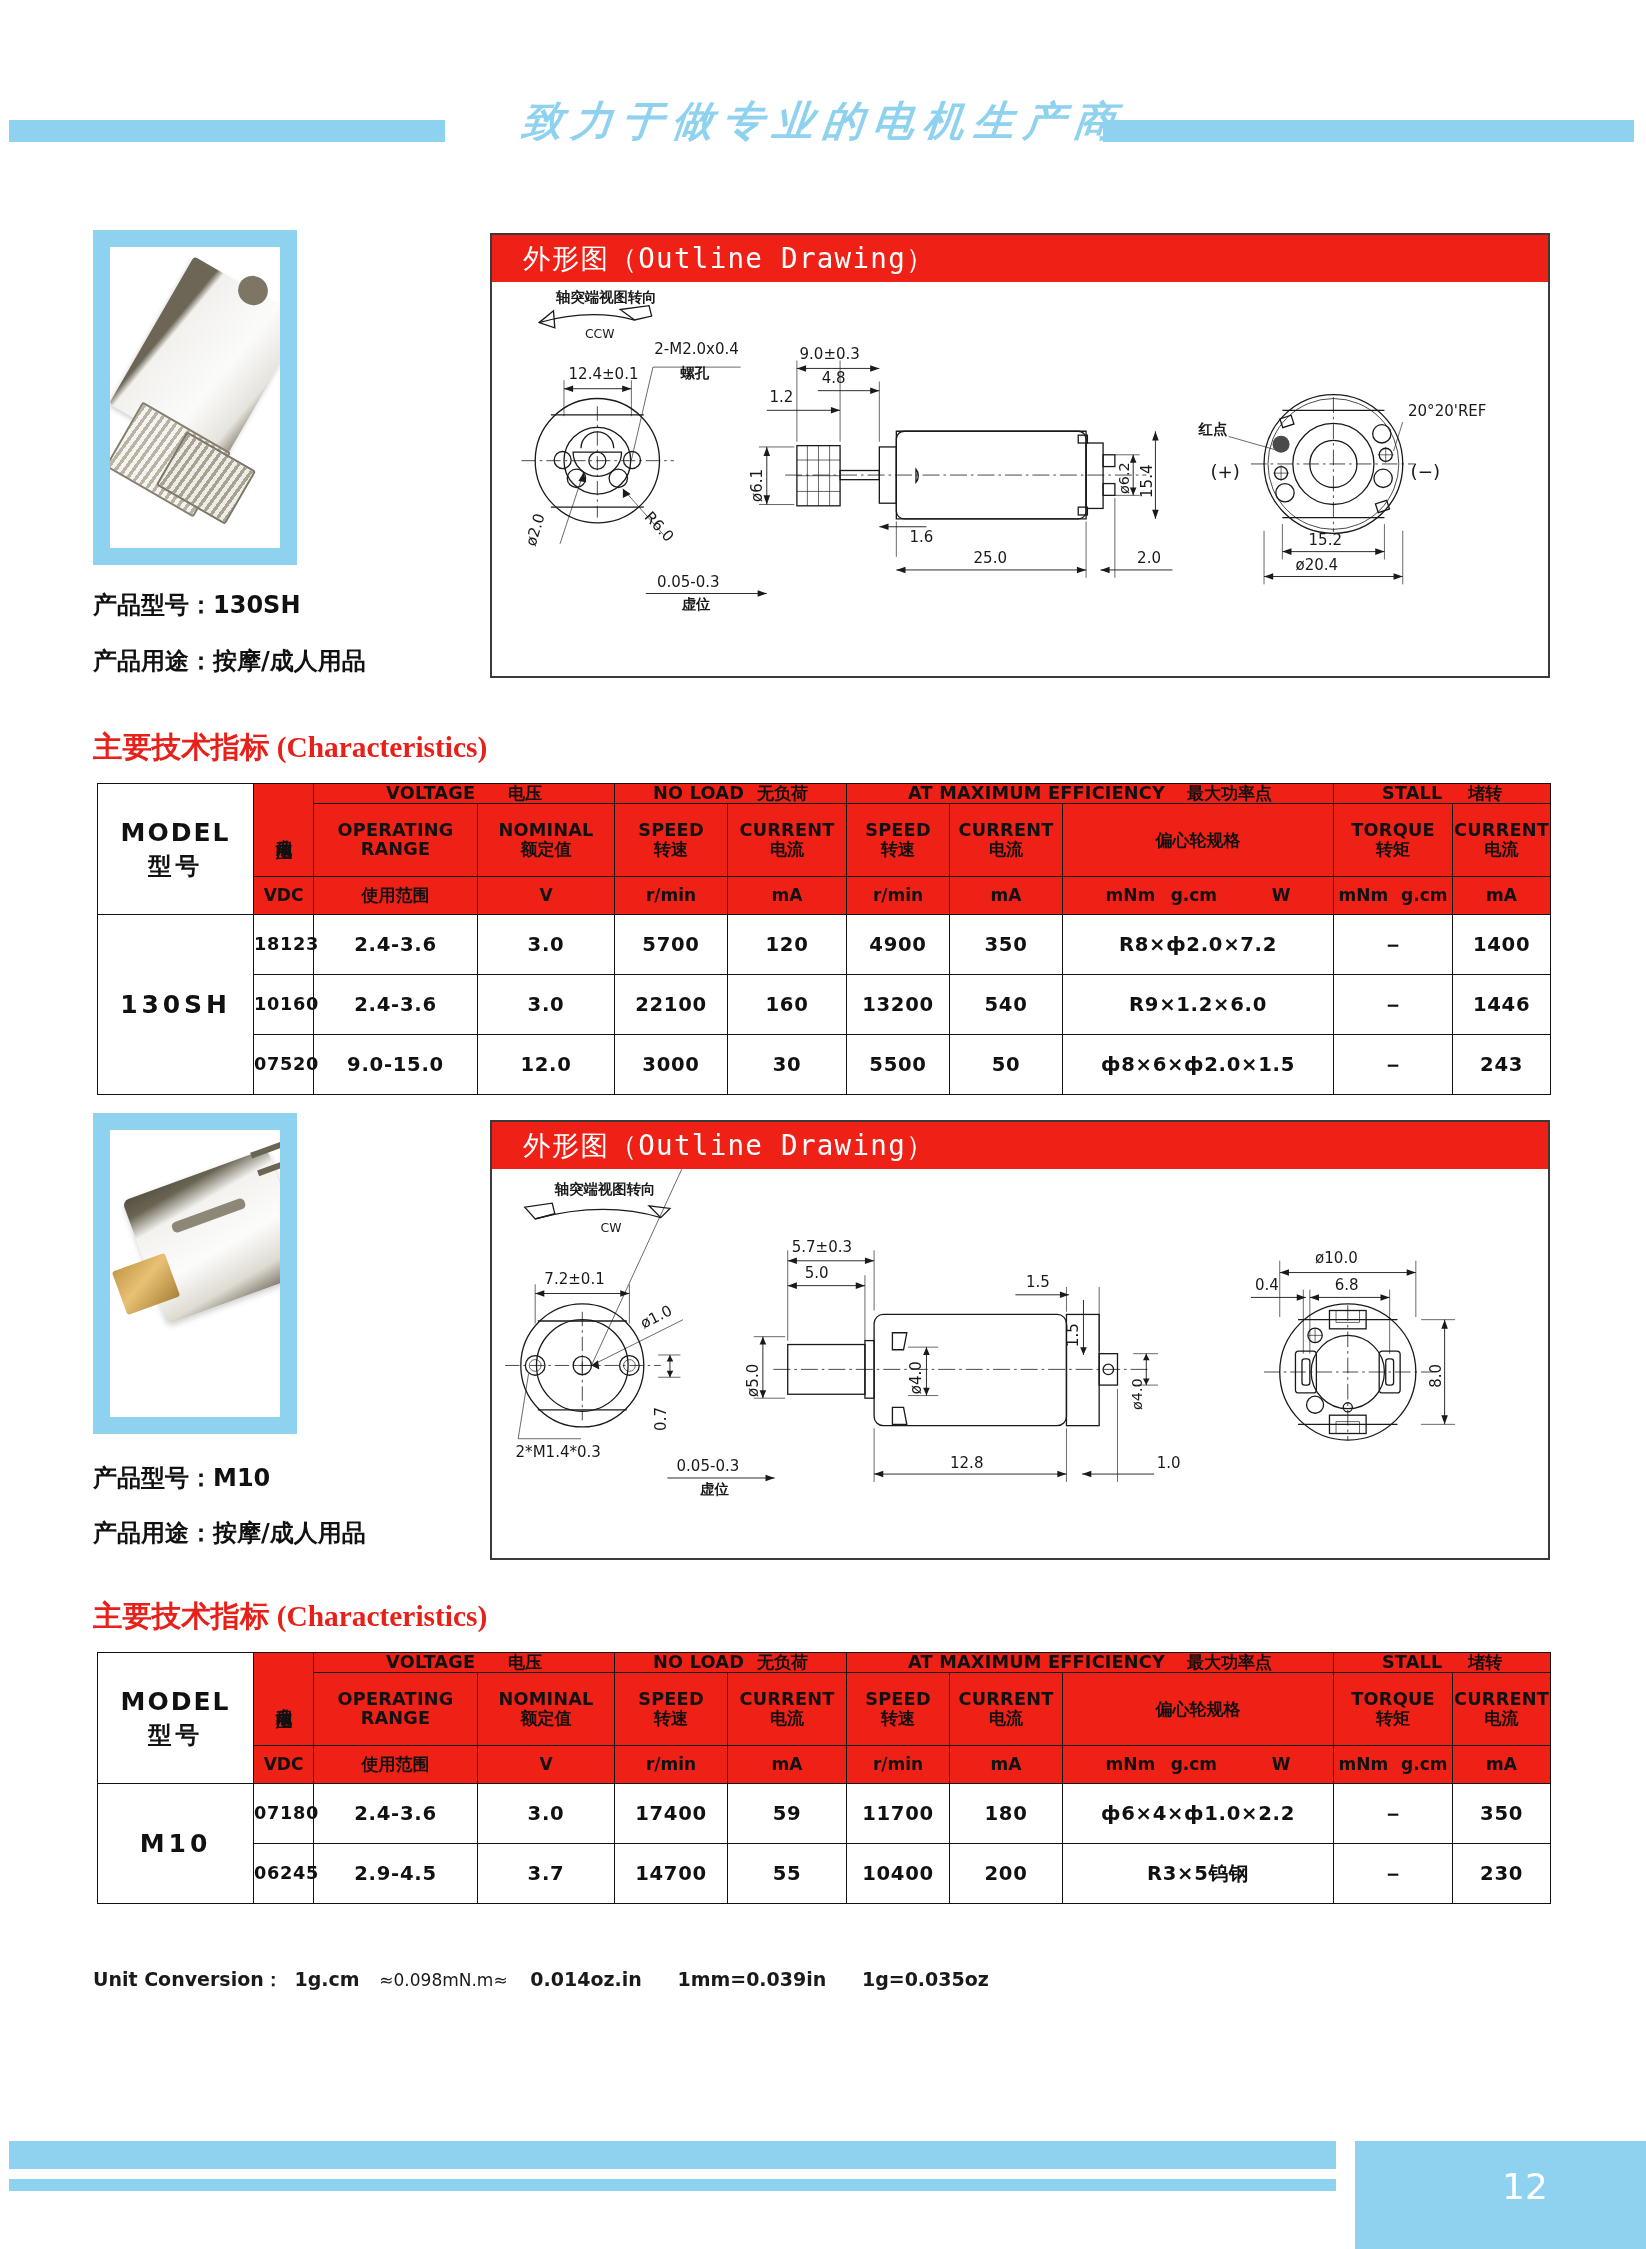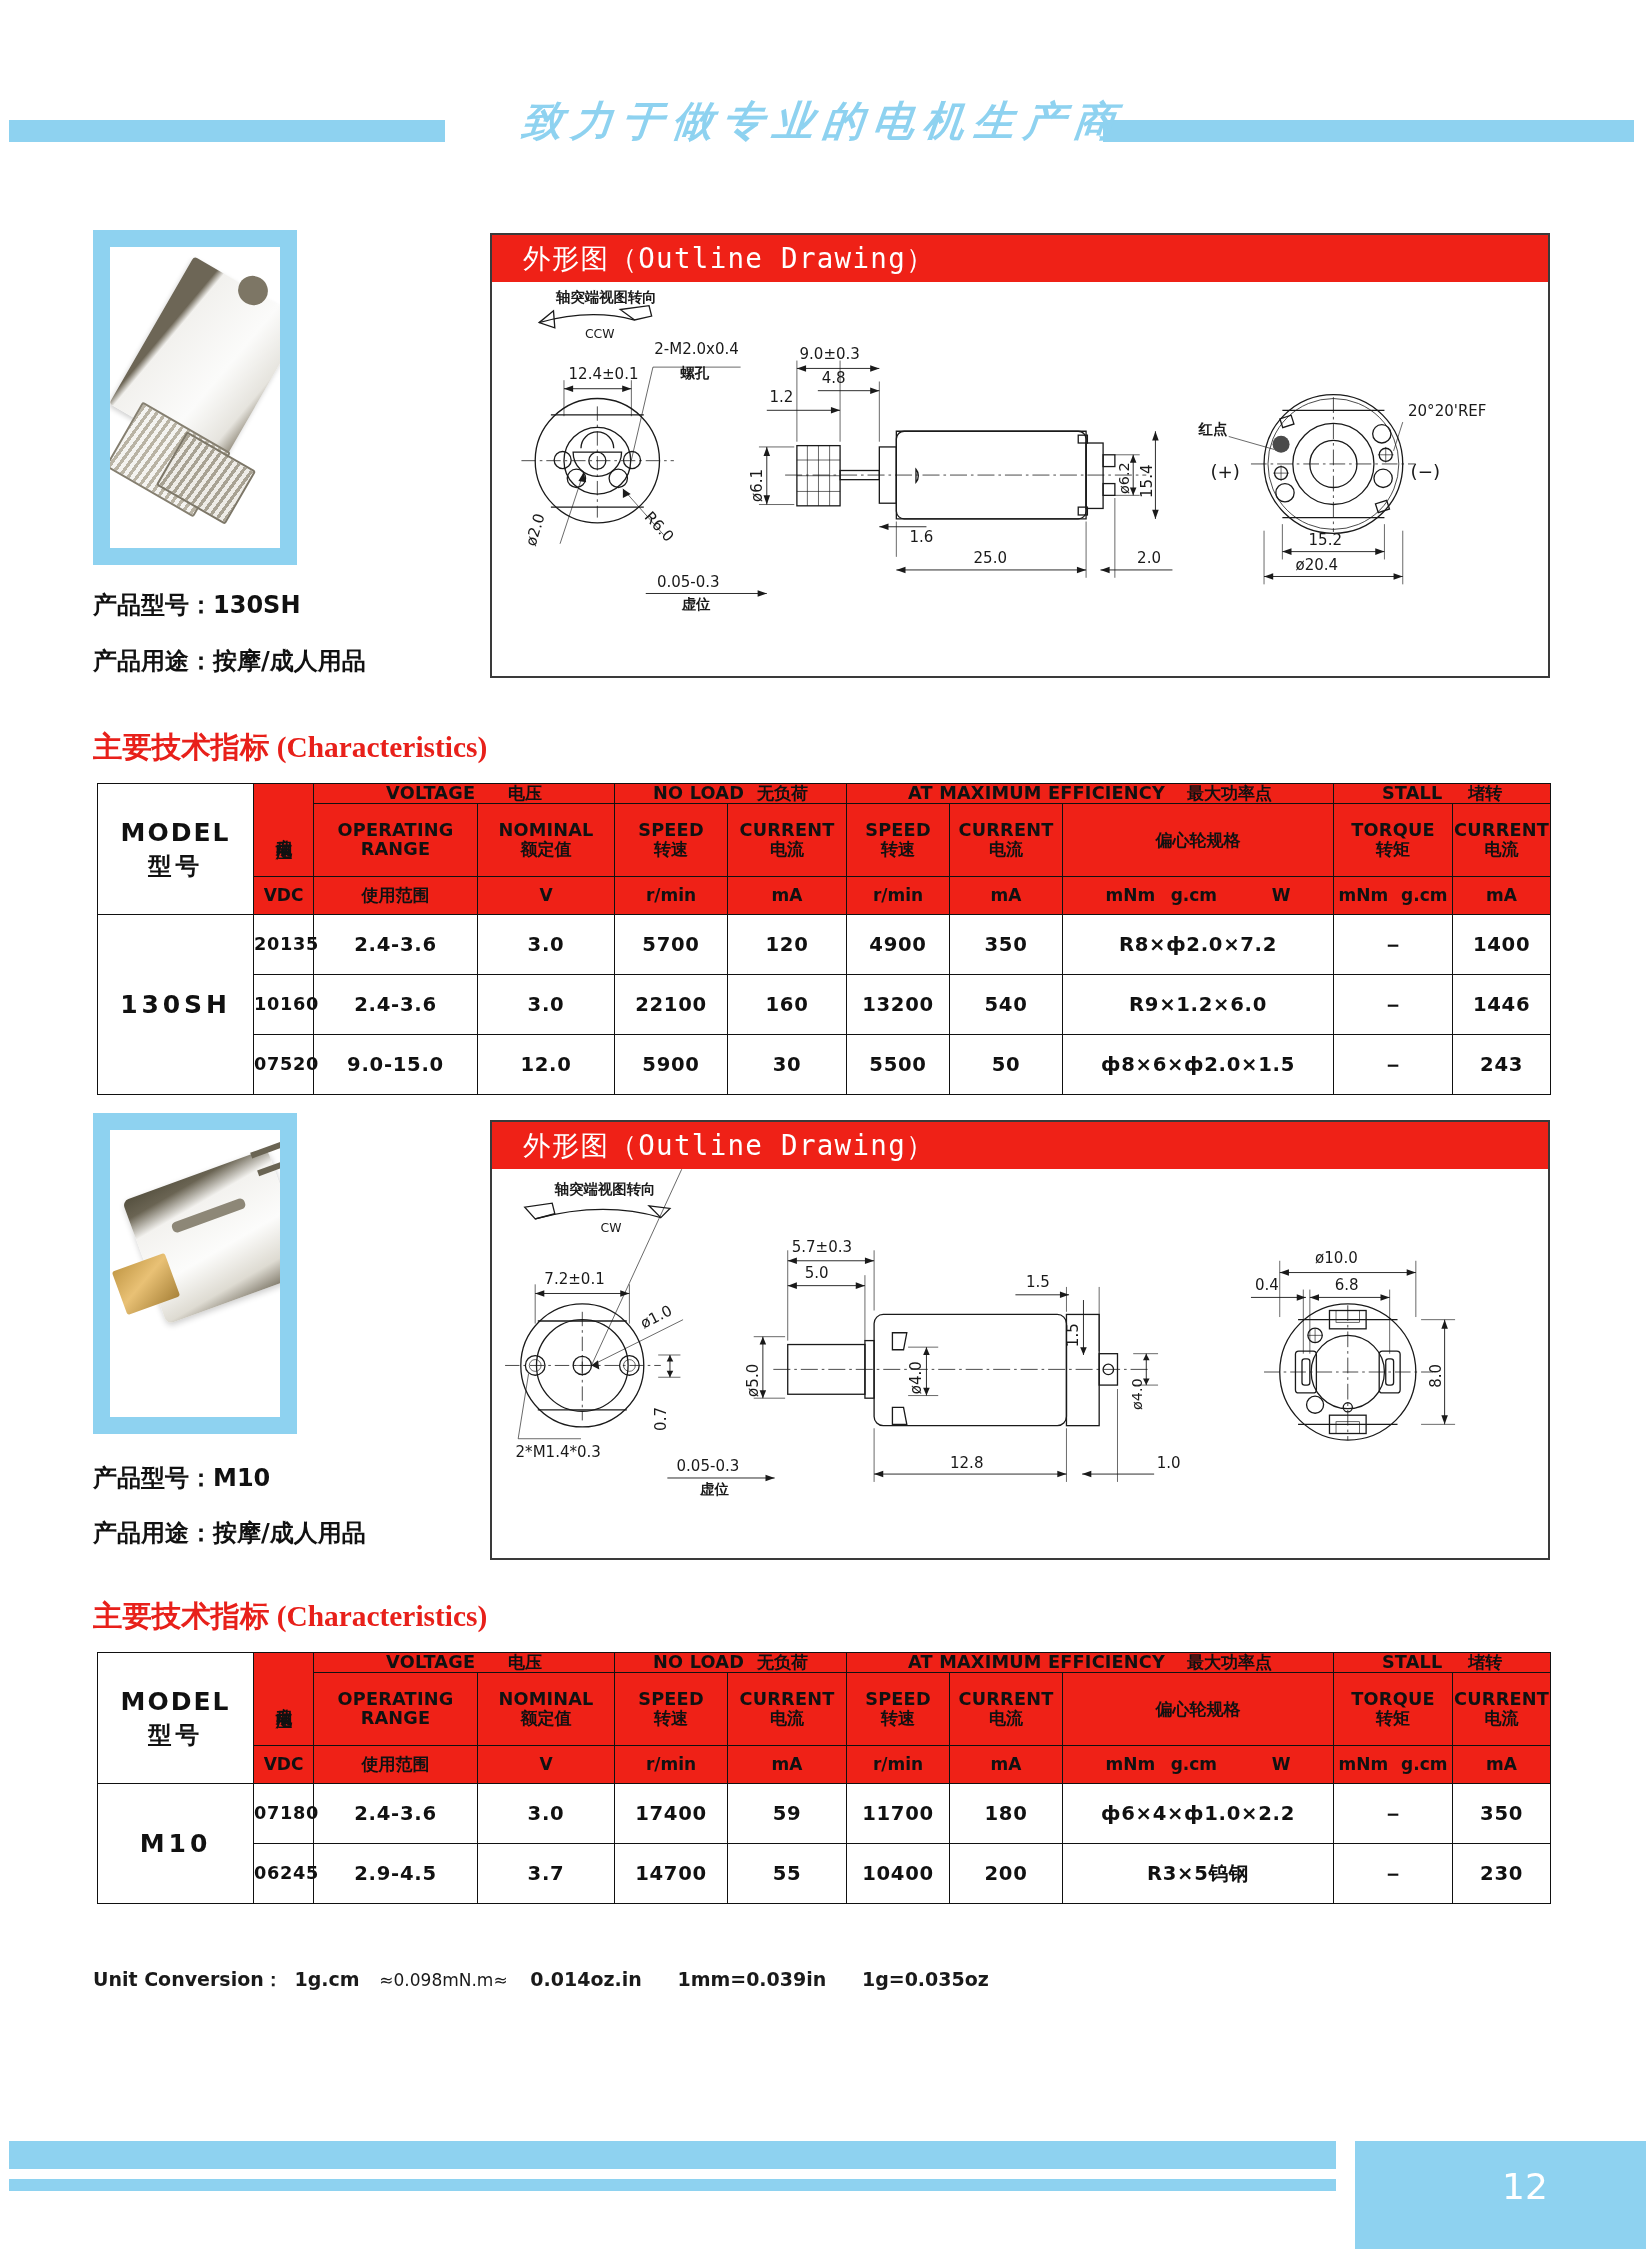--- a/index.html
+++ b/index.html
@@ -410,21 +410,21 @@
           <span class="t-un">mNm</span>
           <span class="t-un" style="margin-left:9.2px">g.cm</span>
         </td>
         <td class="hdr"><span class="t-un">mA</span></td>
       </tr>
 
       <tr style="height:60px">
         <td class="white" rowspan="3">
           <span class="t-model" style="letter-spacing:3.9px">130SH</span>
         </td>
-        <td class="white"><span class="t-val" style="font-size:17.7px">20135</span></td>
+        <td class="white"><span class="t-val" style="font-size:17.7px">18123</span></td>
         <td class="white"><span class="t-val">2.4-3.6</span></td>
         <td class="white"><span class="t-val">3.0</span></td>
         <td class="white"><span class="t-val">5700</span></td>
         <td class="white"><span class="t-val">120</span></td>
         <td class="white"><span class="t-val">4900</span></td>
         <td class="white"><span class="t-val">350</span></td>
         <td class="white"><span class="t-val">R8×ф2.0×7.2</span></td>
         <td class="white"><span class="dash">－</span></td>
         <td class="white"><span class="t-val">1400</span></td>
       </tr>
@@ -437,21 +437,21 @@
         <td class="white"><span class="t-val">13200</span></td>
         <td class="white"><span class="t-val">540</span></td>
         <td class="white"><span class="t-val">R9×1.2×6.0</span></td>
         <td class="white"><span class="dash">－</span></td>
         <td class="white"><span class="t-val">1446</span></td>
       </tr>
       <tr style="height:60px">
         <td class="white"><span class="t-val" style="font-size:17.7px">07520</span></td>
         <td class="white"><span class="t-val">9.0-15.0</span></td>
         <td class="white"><span class="t-val">12.0</span></td>
-        <td class="white"><span class="t-val">5900</span></td>
+        <td class="white"><span class="t-val">3000</span></td>
         <td class="white"><span class="t-val">30</span></td>
         <td class="white"><span class="t-val">5500</span></td>
         <td class="white"><span class="t-val">50</span></td>
         <td class="white"><span class="t-val">ф8×6×ф2.0×1.5</span></td>
         <td class="white"><span class="dash">－</span></td>
         <td class="white"><span class="t-val">243</span></td>
       </tr>
     </tbody>
   </table>
 </div>

